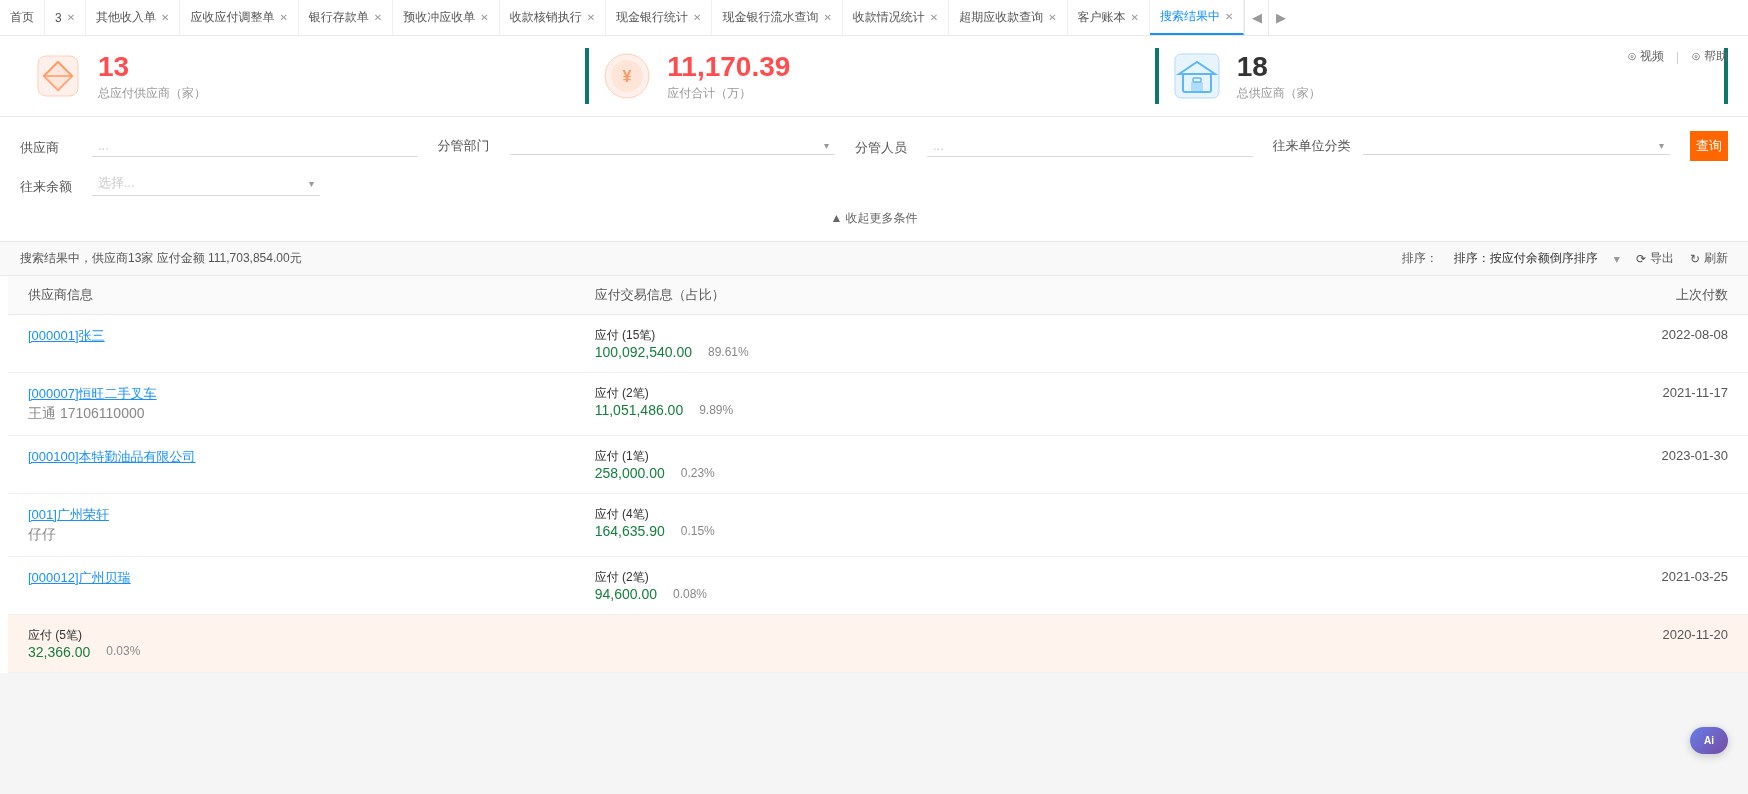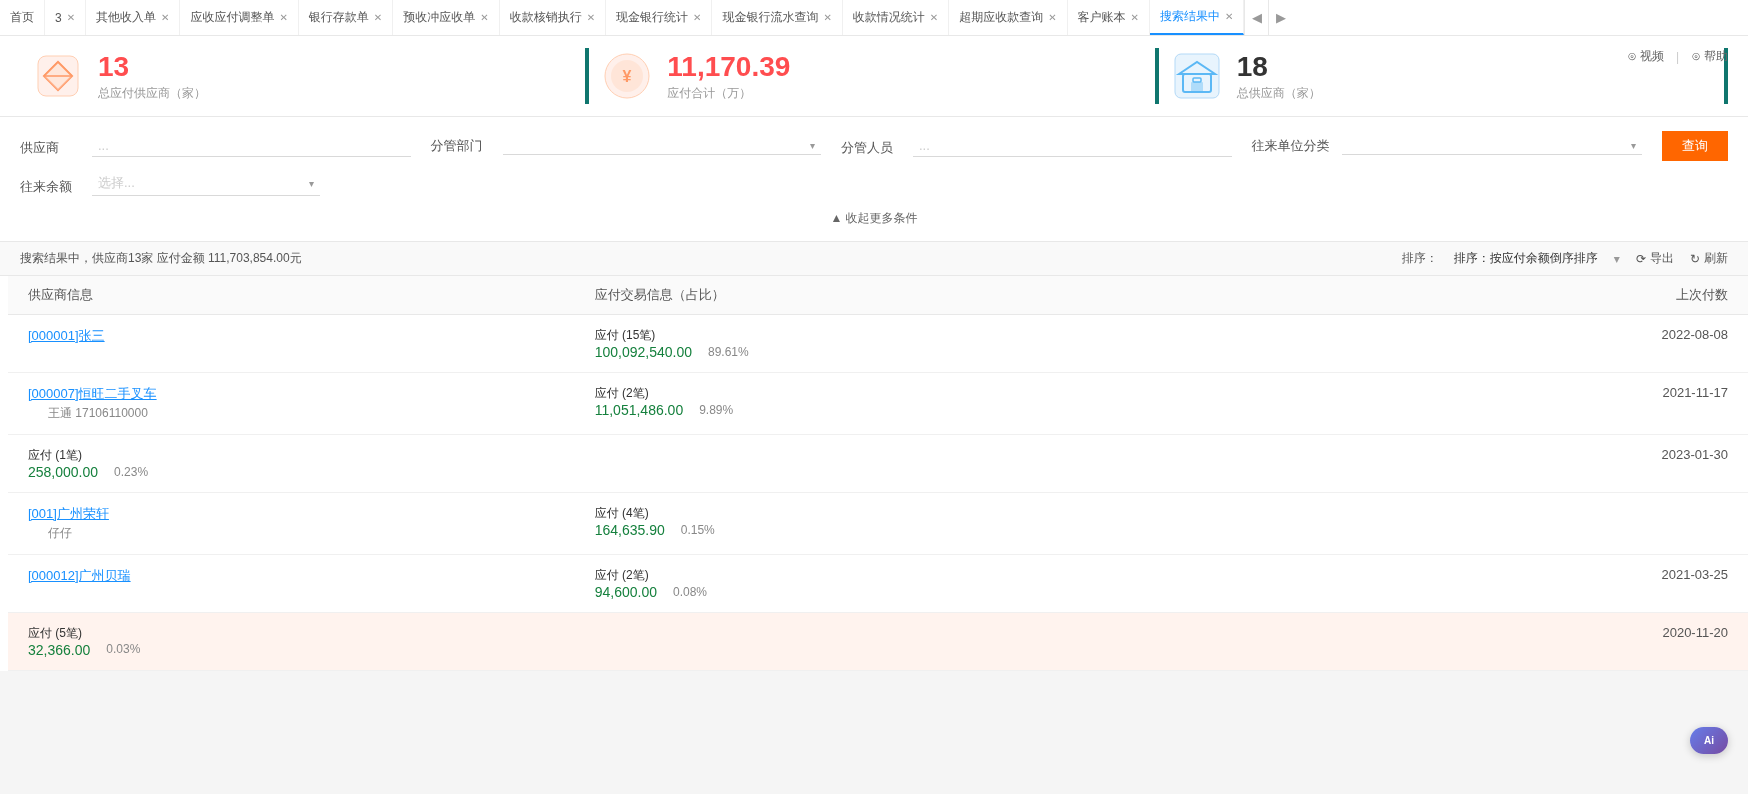--- a/index.html
+++ b/index.html
@@ -127,21 +127,21 @@
       padding: 3px 6px;
       cursor: pointer;
       justify-content: space-between;
     }
     .filter-select-text { color: #ccc; font-size: 13px; }
     .chevron-down { color: #999; font-size: 10px; }
     .search-btn {
       background: #ff6600;
       color: #fff;
       border: none;
-      padding: 6px 20px;
+      padding: 6px 6px;
       border-radius: 0;
       cursor: pointer;
       font-size: 13px;
       white-space: nowrap;
       margin-left: auto;
     }
     .collapse-bar {
       text-align: center;
       padding: 4px 0;
       cursor: pointer;
@@ -204,24 +204,23 @@
     }
     .table-row.highlighted { background: #fff3ee; }
 
     .supplier-name {
       color: #1890ff;
       text-decoration: underline;
       cursor: pointer;
       font-size: 13px;
     }
     .supplier-sub {
-      font-size: 12px;
+      font-size: 14px;
       color: #888;
       margin-top: 2px;
-      margin-left: 20px;
     }
     .tx-label { color: #333; font-size: 12px; }
     .tx-amount { color: #15803d; font-size: 14px; font-weight: 500; cursor: pointer; }
     .tx-pct { color: #888; font-size: 12px; }
     .last-pay-date { color: #555; font-size: 13px; }
 
     
     .ai-badge {
       position: fixed;
       right: 20px;
@@ -450,20 +449,24 @@
       <div style="display:flex;align-items:center;gap:16px;">
         <span class="tx-amount">11,051,486.00</span>
         <span class="tx-pct">9.89%</span>
       </div>
     </div>
     <div class="col-lastpay">
       <span class="last-pay-date">2021-11-17</span>
     </div>
   </div>
       <div class="table-row">
+    <div class="col-supplier">
+      <div class="supplier-name">[000100]本特勤油品有限公司</div>
+
+    </div>
     <div class="col-transaction">
       <div class="tx-label">应付 (1笔)</div>
       <div style="display:flex;align-items:center;gap:16px;">
         <span class="tx-amount">258,000.00</span>
         <span class="tx-pct">0.23%</span>
       </div>
     </div>
     <div class="col-lastpay">
       <span class="last-pay-date">2023-01-30</span>
     </div>

